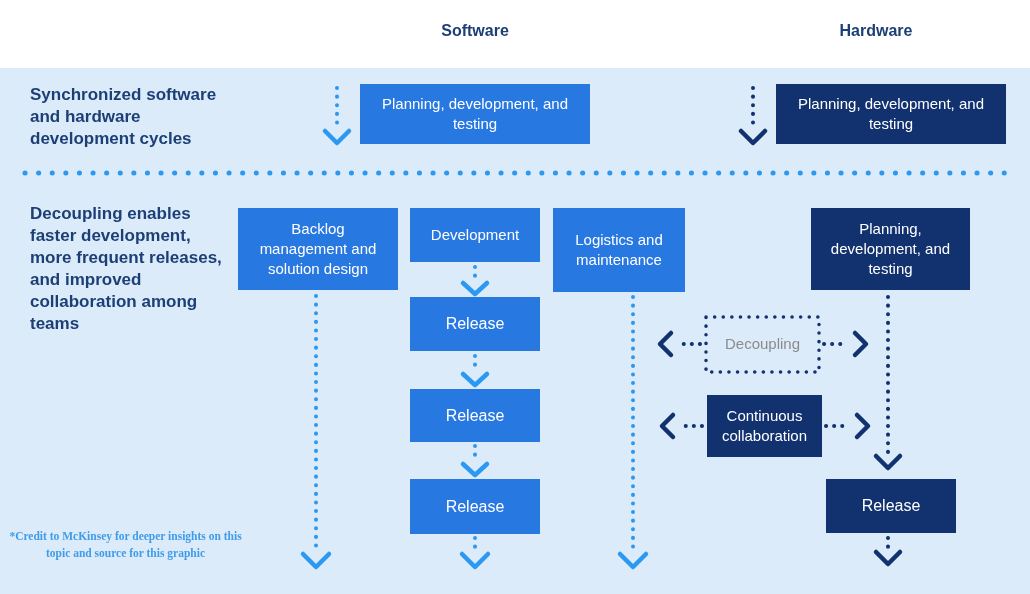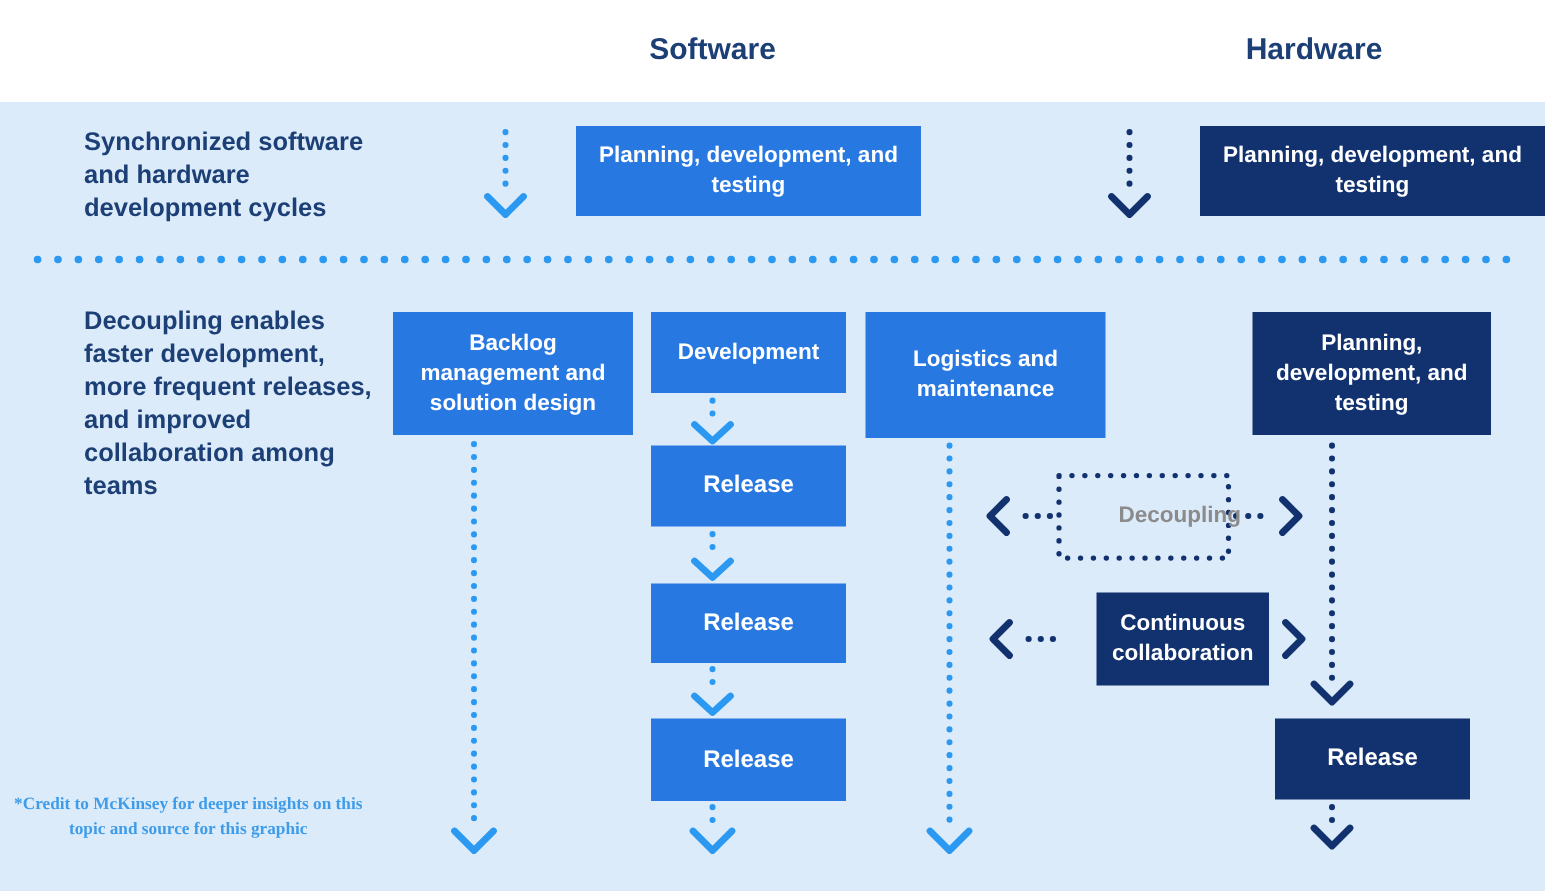--- a/index.html
+++ b/index.html
@@ -4,26 +4,26 @@
 <style>
   html,body{margin:0;padding:0;background:#fff;}
   #stage{
     position:relative;width:1030px;height:594px;overflow:hidden;
     font-family:"Liberation Sans",sans-serif;background:#fff;
     --panel-bg:#dcebfa; --blue:#2878e2; --navy:#11316f;
     --bright-blue:#2b99f1; --heading:#1c3f76; --gray:#8b8b8b; --credit:#3f9ce9;
   }
   .panel{position:absolute;left:0;top:68px;width:1030px;height:526px;background:var(--panel-bg);}
   .col-header{position:absolute;top:22px;width:200px;text-align:center;
-    font-size:20px;font-weight:700;color:var(--heading);}
+    font-size:16px;font-weight:700;color:var(--heading);}
   .side-label{position:absolute;left:30px;width:200px;font-size:17px;font-weight:700;
-    color:var(--heading);line-height:1.3;margin-left:26px;}
+    color:var(--heading);line-height:1.3;}
   .box{position:absolute;display:flex;align-items:center;justify-content:center;
-    text-align:center;color:#fff;font-weight:700;font-size:15px;line-height:1.35;
-    padding:4px 10px;box-sizing:border-box;margin-left:24px;}
+    text-align:center;color:#fff;font-weight:400;font-size:15px;line-height:1.35;
+    padding:4px 10px;box-sizing:border-box;}
   .box.blue{background:var(--blue);}
   .box.navy{background:var(--navy);}
   .box.ghost{background:transparent;color:var(--gray);}
   .footnote{position:absolute;left:8px;top:528px;width:235px;text-align:center;
     font-size:11.5px;font-weight:600;color:var(--credit);line-height:1.5;font-family:Liberation Serif, serif;}
   svg.overlay{position:absolute;left:0;top:0;pointer-events:none;}
   .line-v{fill:none;stroke-linecap:round;stroke-width:4;stroke-dasharray:0.1 8.5;}
   .line-h{fill:none;stroke-linecap:round;stroke-width:4;stroke-dasharray:0.1 8;}
   .divider{fill:none;stroke-linecap:round;stroke-width:5;stroke-dasharray:0.1 13.5;}
   .head{fill:none;stroke-width:4.5;stroke-linecap:round;stroke-linejoin:round;}
@@ -107,21 +107,21 @@
   <div class="col-header" style="left:776px;">Hardware</div>
 
   <div class="side-label" style="top:84px;">Synchronized software and hardware development cycles</div>
   <div class="box blue" style="left:360px;top:84px;width:230px;height:60px;">Planning, development, and testing</div>
   <div class="box navy" style="left:776px;top:84px;width:230px;height:60px;">Planning, development, and testing</div>
 
   <div class="side-label" style="top:203px;">Decoupling enables faster development, more frequent releases, and improved collaboration among teams</div>
 
   <div class="box blue" style="left:238px;top:208px;width:160px;height:82px;">Backlog management and solution design</div>
   <div class="box blue" style="left:410px;top:208px;width:130px;height:54px;">Development</div>
-  <div class="box blue" style="left:553px;top:208px;width:160px;height:84px;">Logistics and maintenance</div>
+  <div class="box blue" style="left:553px;top:208px;width:132px;height:84px;">Logistics and maintenance</div>
   <div class="box navy" style="left:811px;top:208px;width:159px;height:82px;">Planning, development, and testing</div>
 
   <div class="box blue" style="left:410px;top:297px;width:130px;height:54px;font-size:16px;">Release</div>
   <div class="box blue" style="left:410px;top:389px;width:130px;height:53px;font-size:16px;">Release</div>
   <div class="box blue" style="left:410px;top:479px;width:130px;height:55px;font-size:16px;">Release</div>
 
   <div class="box navy" style="left:707px;top:395px;width:115px;height:62px;">Continuous collaboration</div>
   <div class="box ghost" style="left:706px;top:317px;width:113px;height:55px;">Decoupling</div>
   <div class="box navy" style="left:826px;top:479px;width:130px;height:54px;font-size:16px;">Release</div>
 

